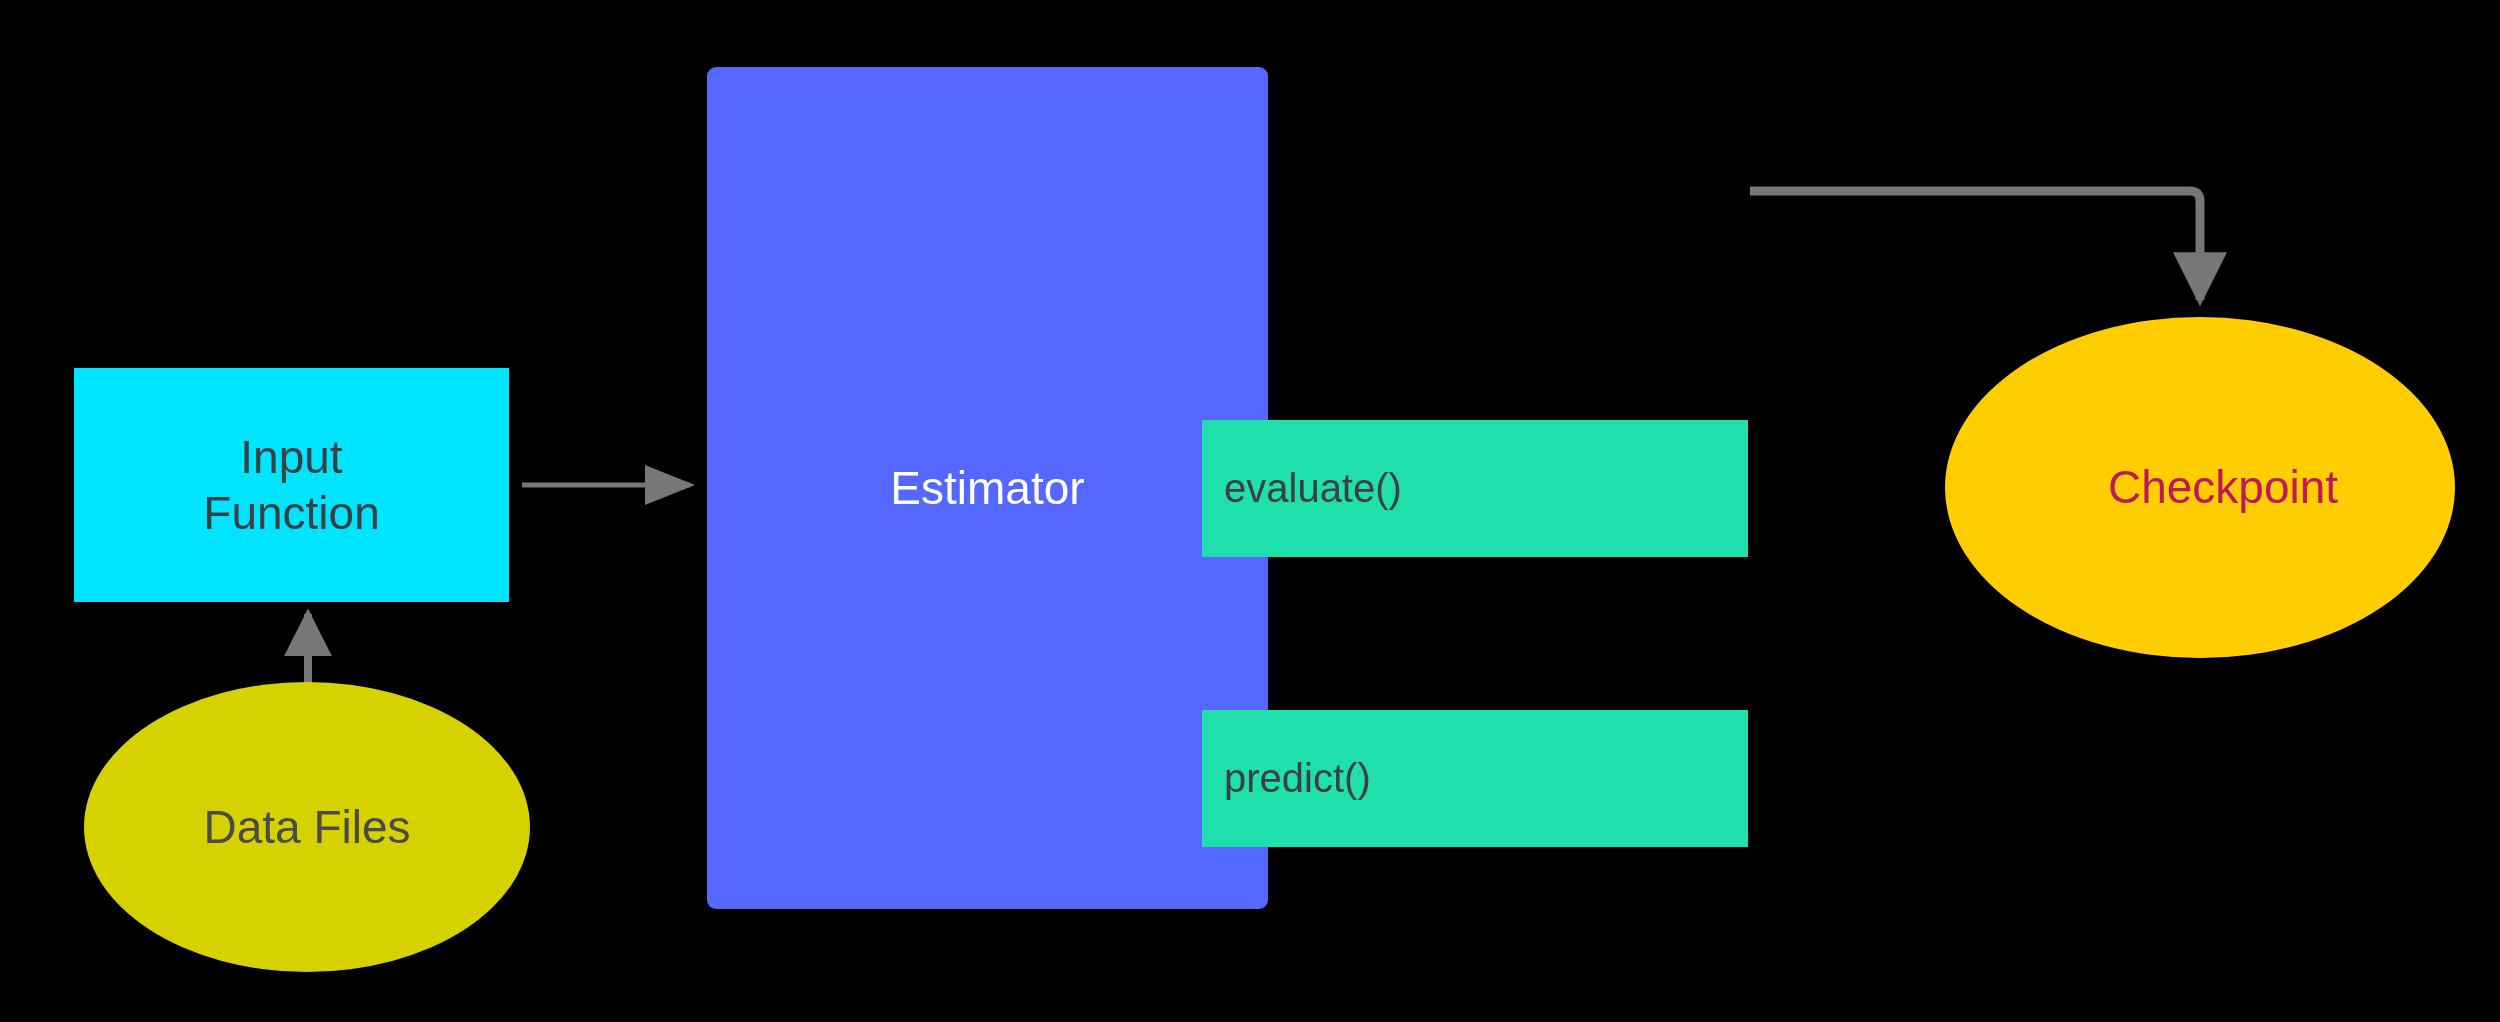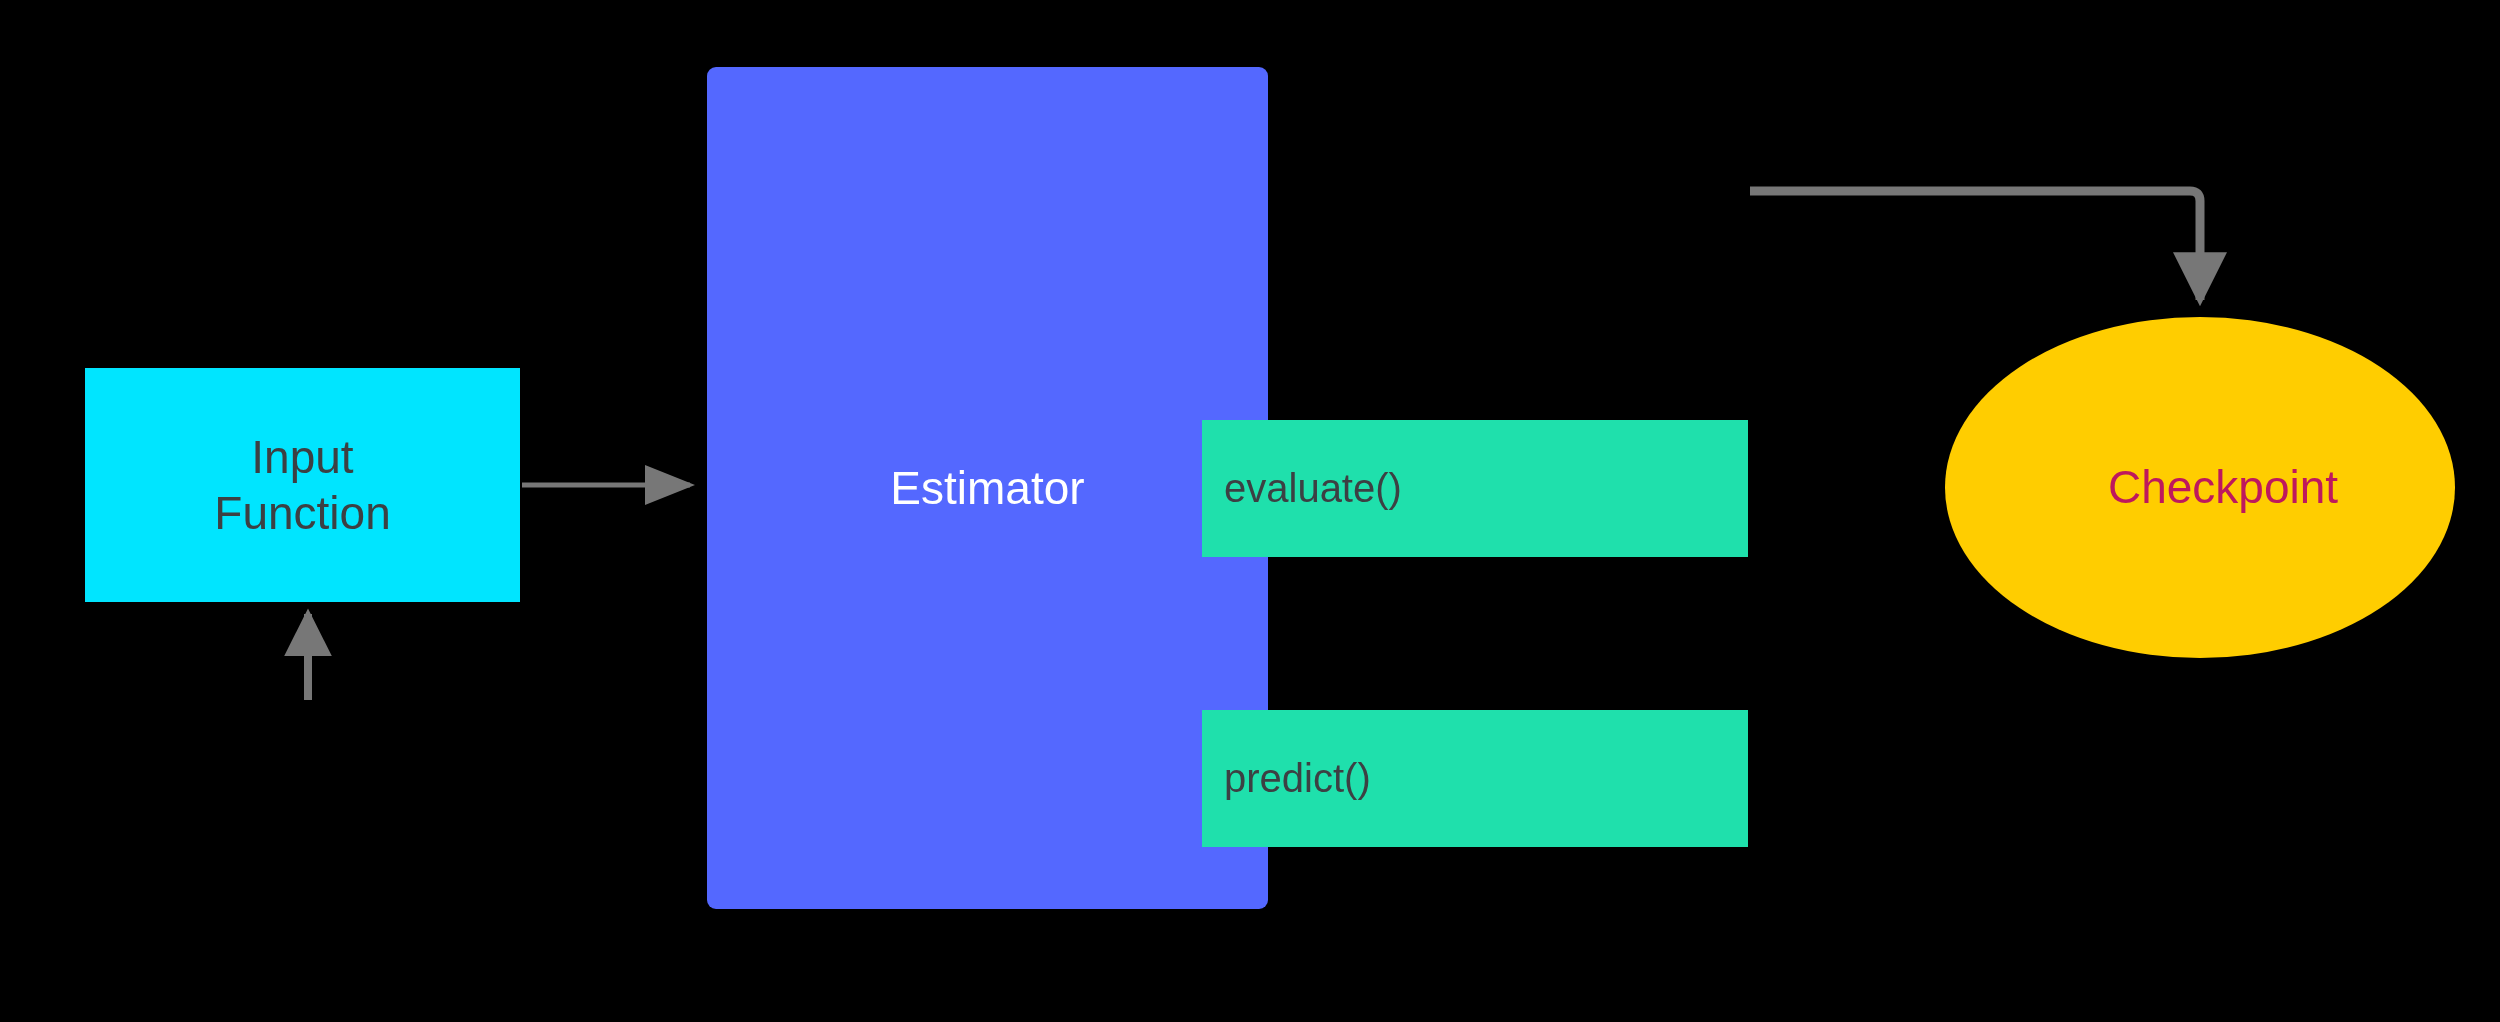--- a/index.html
+++ b/index.html
@@ -21,21 +21,21 @@
     align-items: center;
     box-sizing: border-box;
   }
   .node-label {
     white-space: pre-line;
     line-height: 1.22;
   }
 
   
   #input-function {
-    left: 85px;
+    left: 74px;
     top: 368px;
     width: 435px;
     height: 234px;
     background: #00E5FF;
     justify-content: center;
     text-align: center;
   }
   #input-function .node-label {
     color: #3C4043;
     font-size: 46px;
@@ -137,20 +137,23 @@
     <path d="M 522,485 L 690,485" stroke="#777777" stroke-width="5" fill="none" marker-end="url(#arrow-sm)"></path>
 
     <path d="M 1750,191 L 2190,191 Q 2200,191 2200,201 L 2200,300" stroke="#777777" stroke-width="9" fill="none" marker-end="url(#arrow-lg)"></path>
   </svg>
 
   <div class="node" id="input-function">
     <span class="node-label">Input
 Function</span>
   </div>
 
+  <div class="node" id="data-files">
+    <span class="node-label">Data Files</span>
+  </div>
 
   <div class="node" id="estimator">
     <span class="node-label">Estimator</span>
   </div>
 
 
   <div class="node method-box" id="method-evaluate">
     <span class="node-label">evaluate()</span>
   </div>
 

